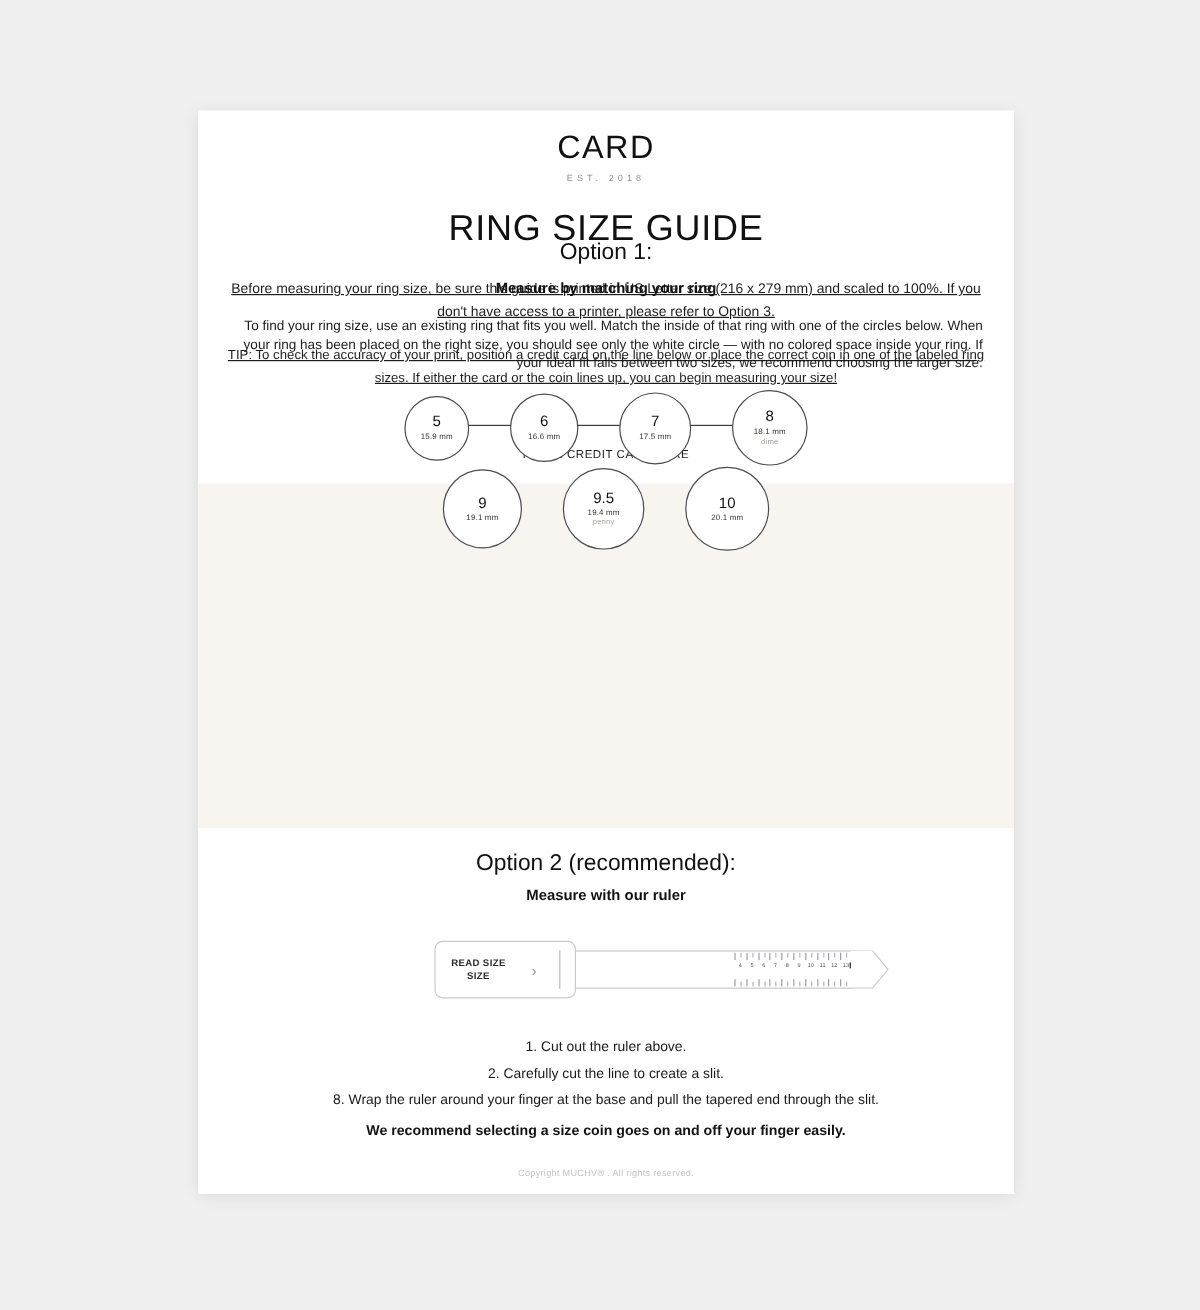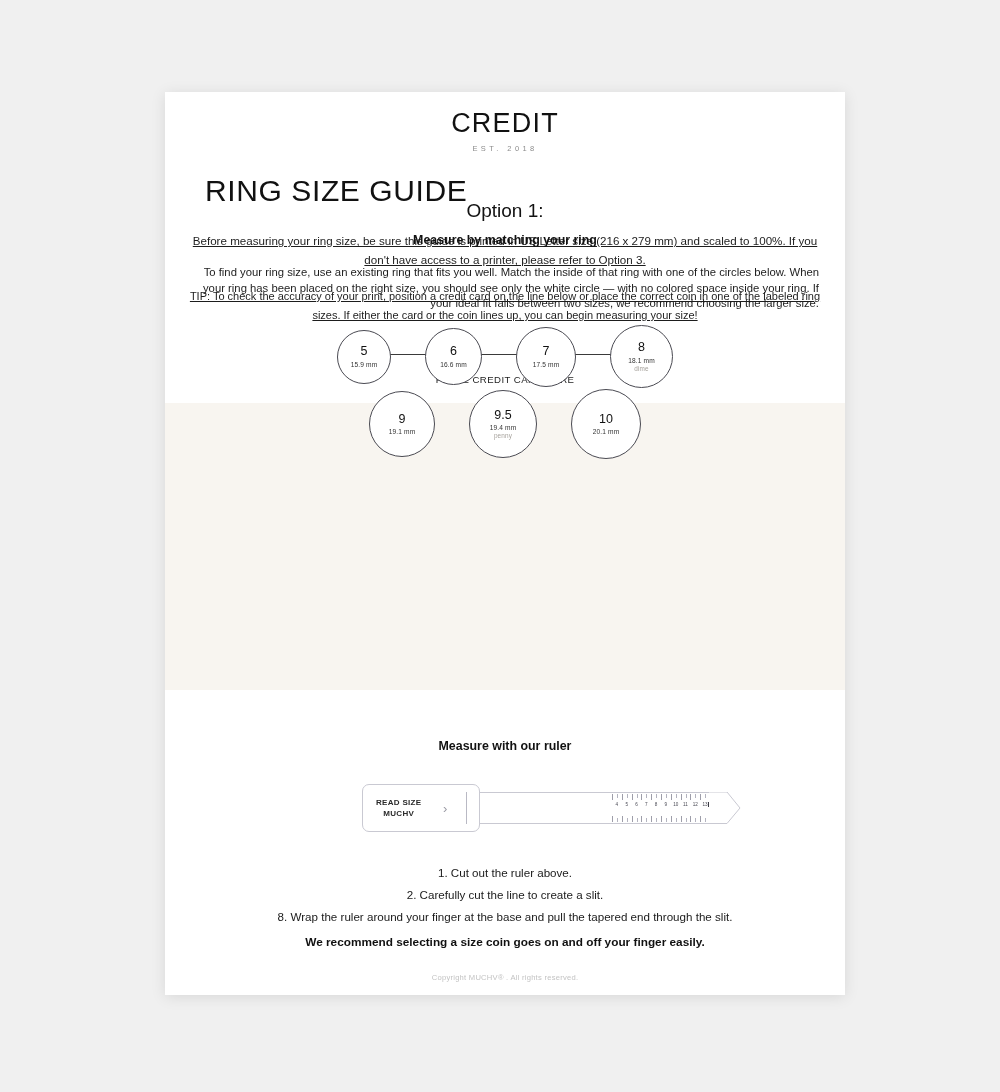--- a/index.html
+++ b/index.html
@@ -50,26 +50,25 @@
     color: #8c8c8c;
     font-weight: 400;
   }
 
   
   .page-title {
     position: absolute;
     left: 0;
     top: 82px;
     width: 680px;
-    text-align: left;
+    text-align: center;
     font-size: 30px;
     font-weight: 400;
     letter-spacing: 0.6px;
     color: #111111;
-    padding-left: 40px;
   }
 
   
   .intro-para {
     position: absolute;
     left: 22px;
     width: 636px;
     text-align: center;
     font-size: 11.6px;
     line-height: 19px;
@@ -333,21 +332,21 @@
     letter-spacing: 0.25px;
     color: #c3c3c3;
   }
 </style>
 </head>
 <body>
 
 <div id="page-sheet">
 
   <div class="brand-block">
-    <div class="brand-word">CREDIT</div>
+    <div class="brand-word">CARD</div>
     <div class="brand-est">EST. 2018</div>
   </div>
 
   <div class="page-title">RING SIZE GUIDE</div>
 
   <div class="intro-para" id="intro-primary">Before measuring your ring size, be sure this guide is printed in US Letter size (216 x 279 mm) and scaled to 100%. If you don't have access to a printer, please refer to Option 3.</div>
   <div class="intro-para" id="intro-tip">TIP: To check the accuracy of your print, position a credit card on the line below or place the correct coin in one of the labeled ring sizes. If either the card or the coin lines up, you can begin measuring your size!</div>
 
   <div class="cc-wrap">
     <div class="cc-ruler">
@@ -392,27 +391,28 @@
         <div class="ring-size">9.5</div>
         <div class="ring-mm">19.4 mm</div>
         <div class="ring-coin">penny</div>
       </div>
       <div class="ring-circle" style="width: 70px; height: 70px;">
         <div class="ring-size">10</div>
         <div class="ring-mm">20.1 mm</div>
       </div>
     </div>
 
+  <div class="opt-heading" id="opt2-heading">Option 2 (recommended):</div>
   <div class="opt-subheading" id="opt2-sub">Measure with our ruler</div>
 
   <div id="ruler-graphic">
     <div class="ruler-tab">
       <div class="ruler-tab-text">
         <div>READ SIZE</div>
-        <div>MUCHV</div>
+        <div>SIZE</div>
       </div>
       <div class="ruler-chevron">›</div>
     </div>
     <div class="ruler-slit"></div>
     <div class="ruler-band"></div>
     <div class="ruler-scale" id="ruler-scale">
         <div class="scale-tick top tall" style="left: 0px;"></div>
         <div class="scale-tick bot tall" style="left: 0px;"></div>
         <div class="scale-tick top" style="left: 4.9px; height: 4px;"></div>
         <div class="scale-tick bot" style="left: 4.9px; height: 4px;"></div>

